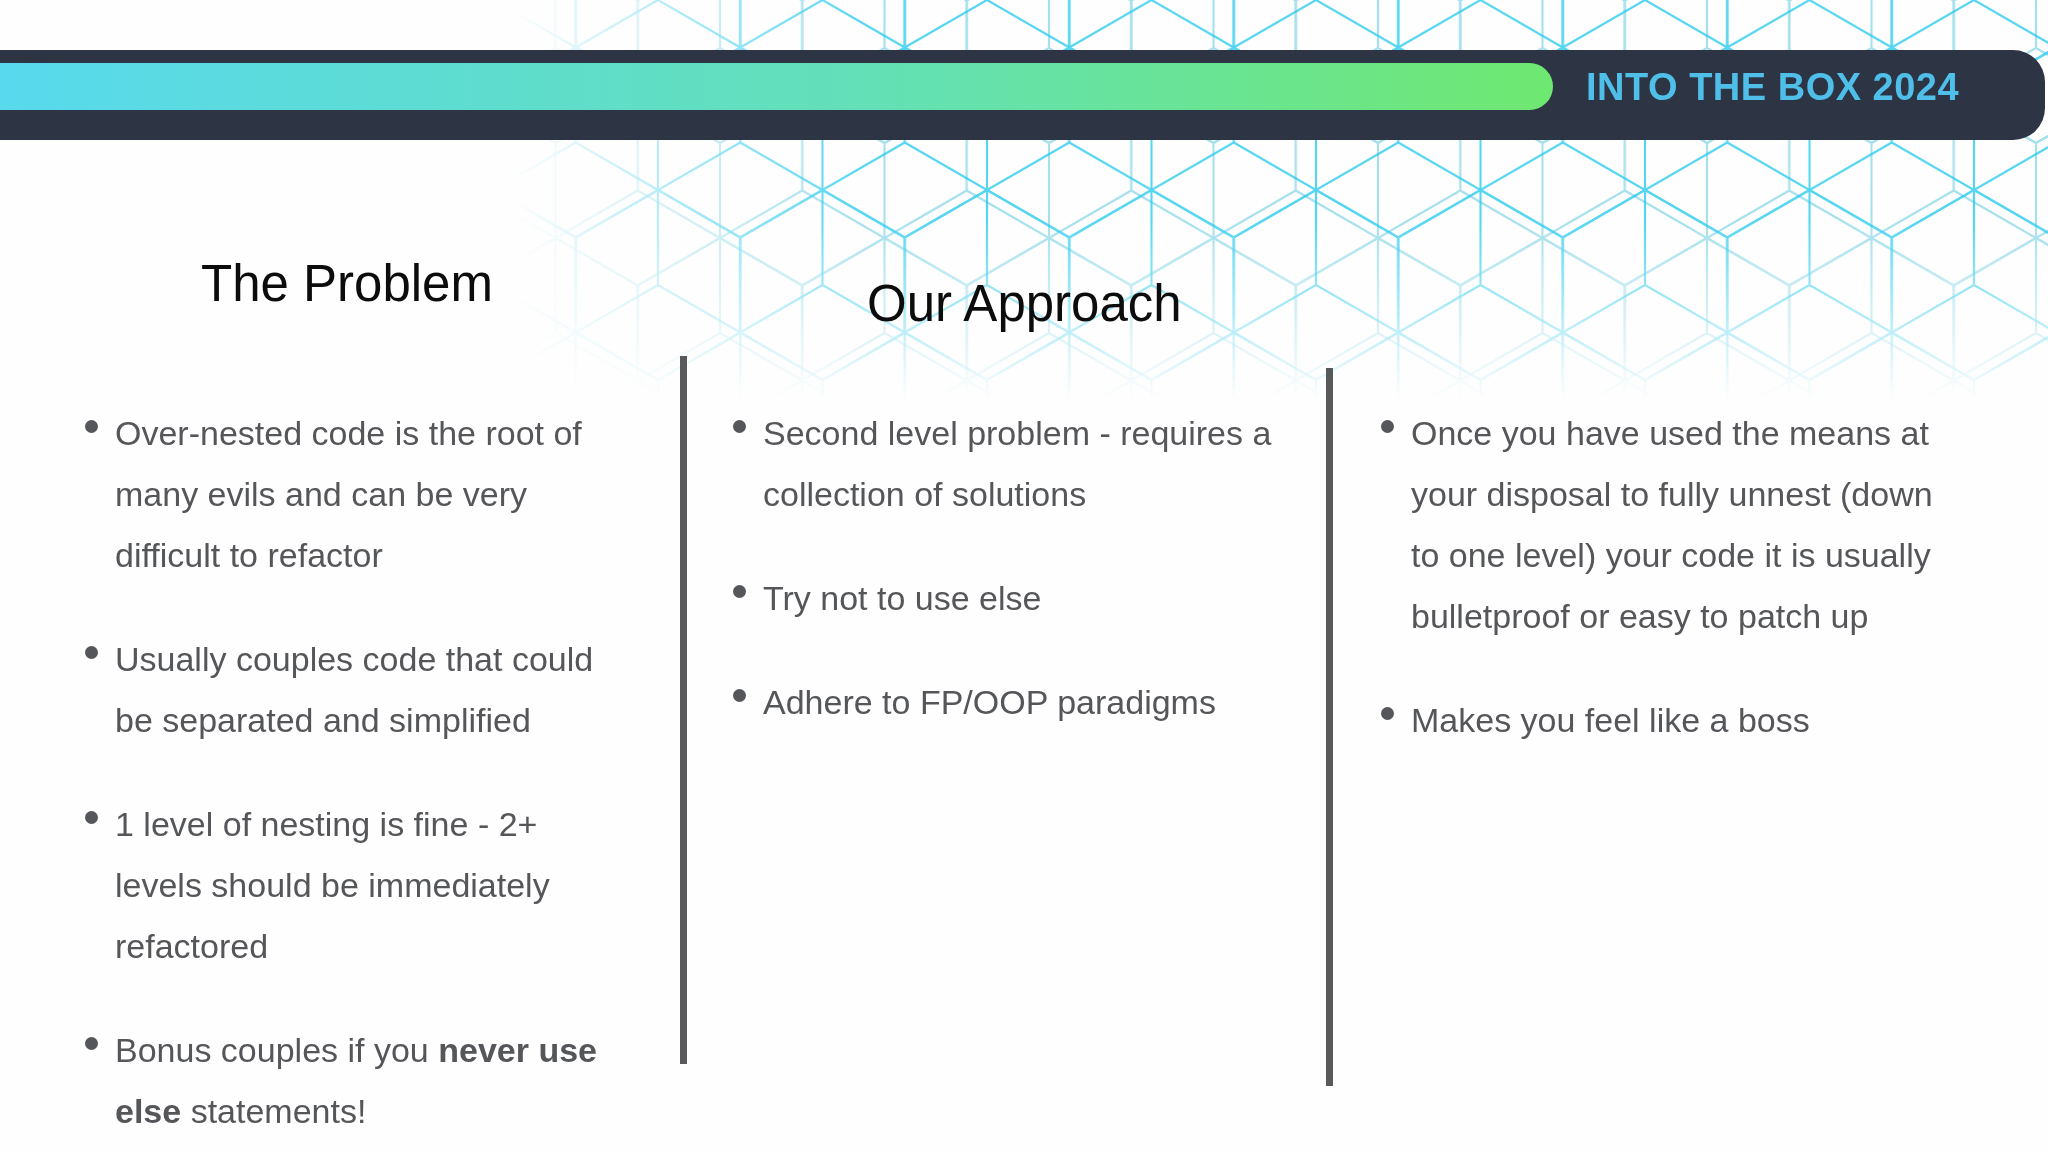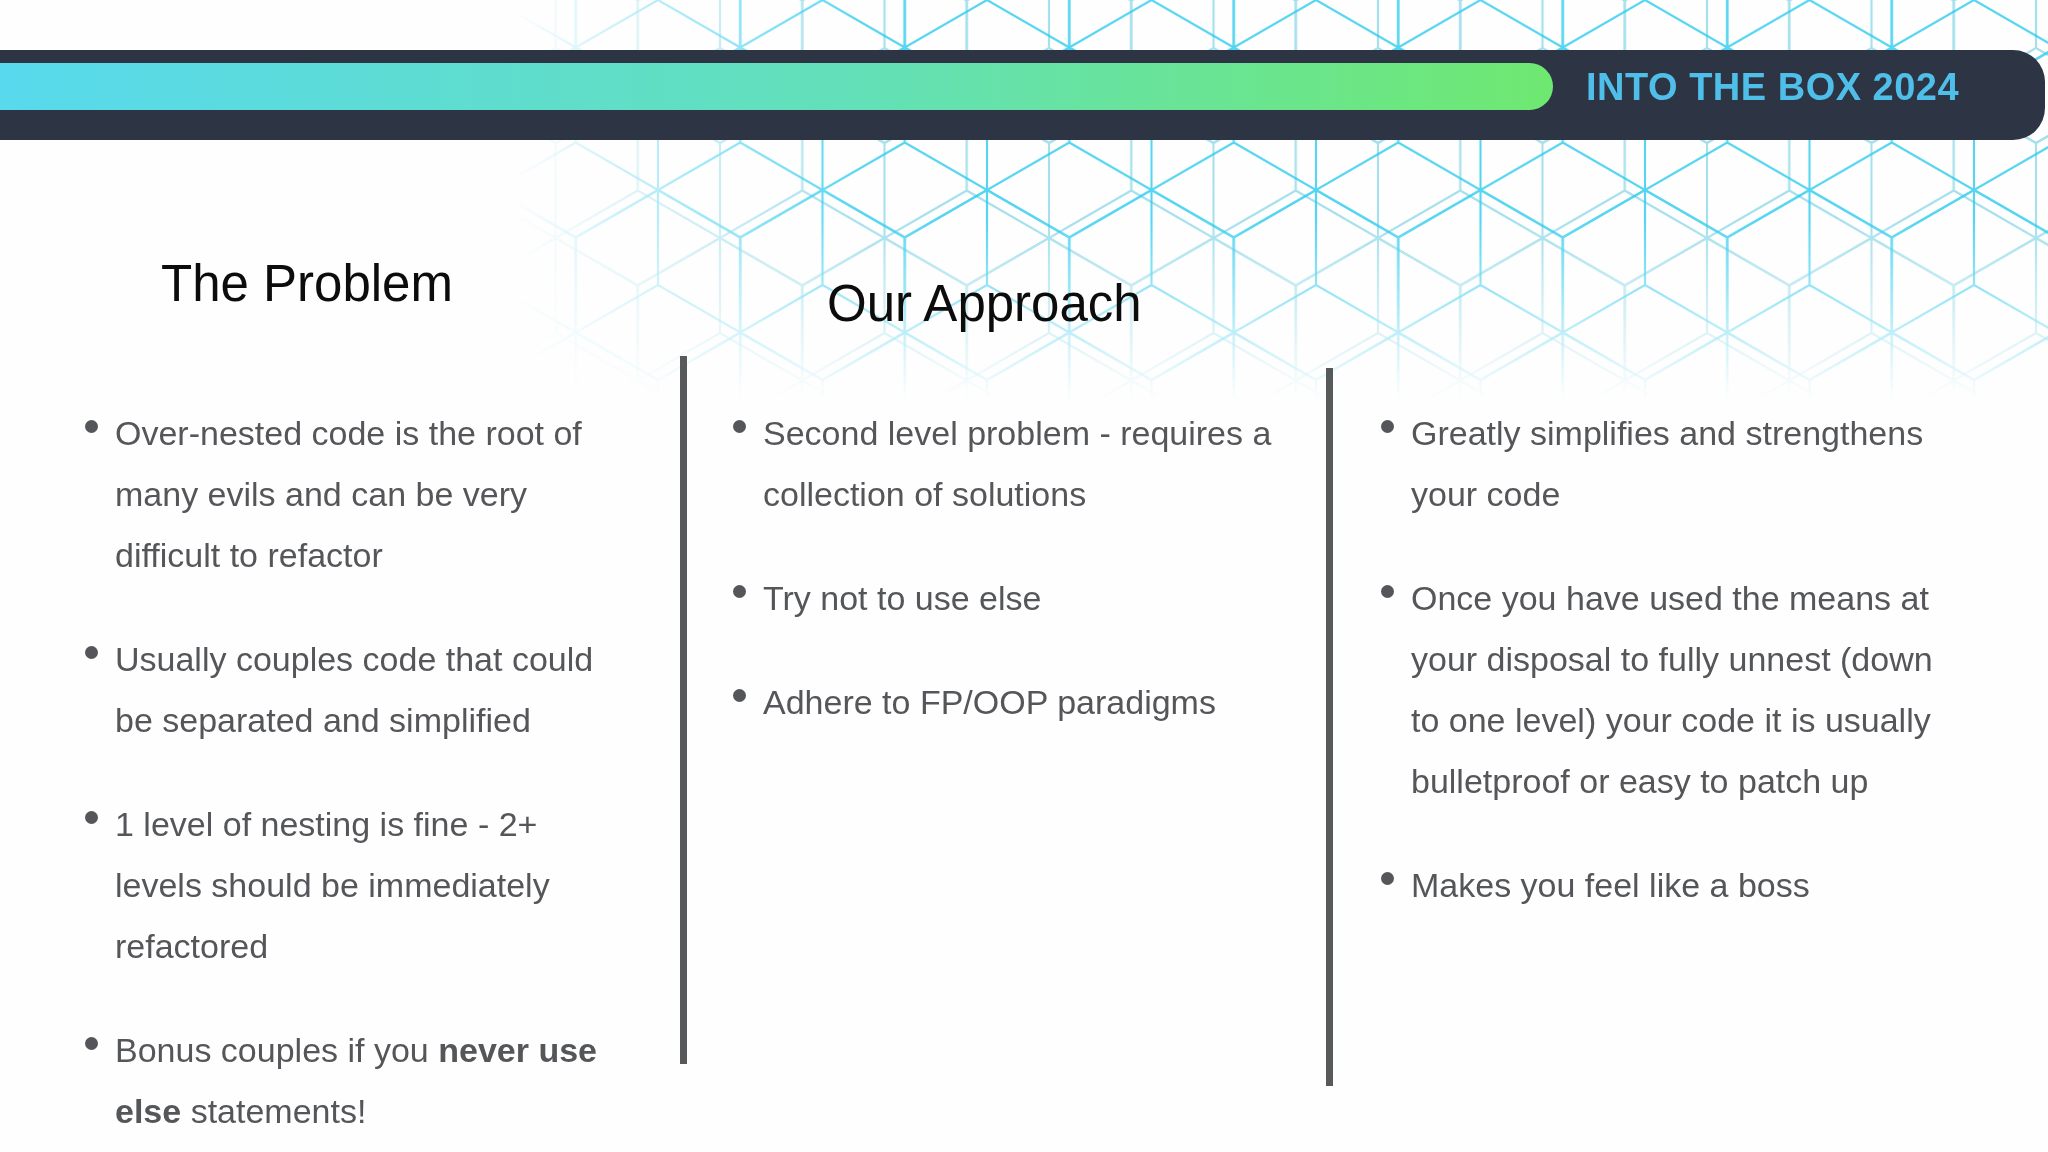--- a/index.html
+++ b/index.html
@@ -65,20 +65,21 @@
 
   
   .col-heading {
     position: absolute;
     font-size: 51px;
     font-weight: 400;
     line-height: 1;
     color: var(--heading_text, #0c0c0c);
     z-index: 3;
     white-space: nowrap;
+    margin-left: 40px;
   }
   .heading-1 { left: 161px;  top: 258px; }
   .heading-2 { left: 827px;  top: 278px; }
   .heading-3 { left: 1528px; top: 279px; }
 
   
   .divider {
     position: absolute;
     width: 7px;
     background: var(--divider, #58595b);
@@ -182,18 +183,17 @@
       <li><span>Usually couples code that could be separated and simplified</span></li>
       <li><span>1 level of nesting is fine - 2+ levels should be immediately refactored</span></li>
       <li><span>Bonus couples if you </span><b>never use else</b><span> statements!</span></li>
     </ul>
   <ul class="bullets bullets-2">
       <li><span>Second level problem - requires a collection of solutions</span></li>
       <li><span>Try not to use else</span></li>
       <li><span>Adhere to FP/OOP paradigms</span></li>
     </ul>
   <ul class="bullets bullets-3">
-      <li><span>Greatly simplifies and strengthens your code</span></li>
       <li><span>Once you have used the means at your disposal to fully unnest (down to one level) your code it is usually bulletproof or easy to patch up</span></li>
       <li><span>Makes you feel like a boss</span></li>
     </ul>
 
 </div>
 
 </body></html>

